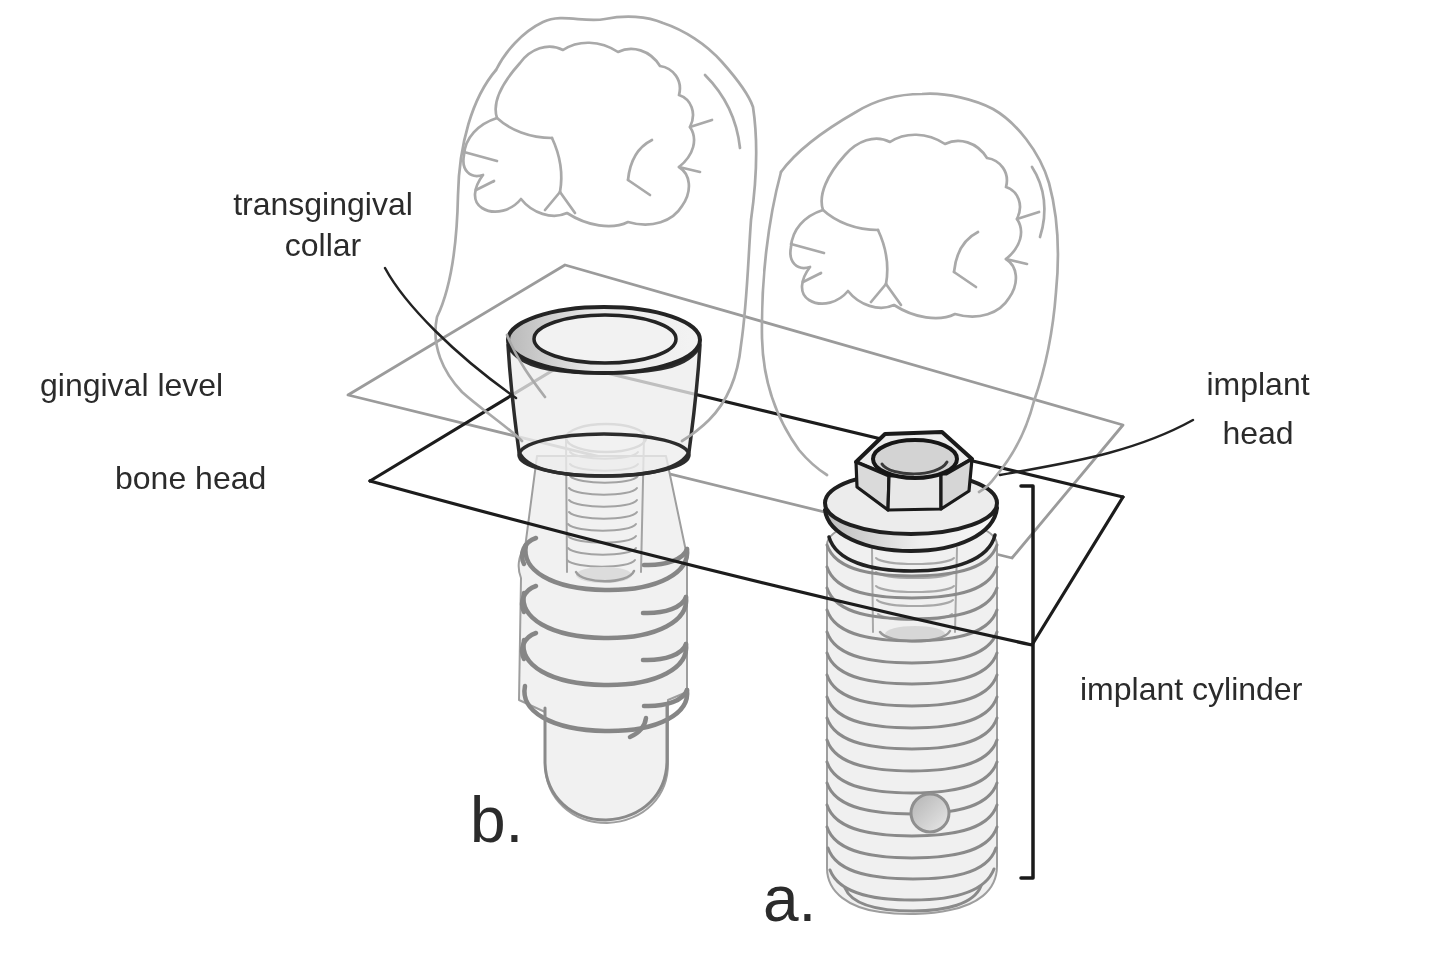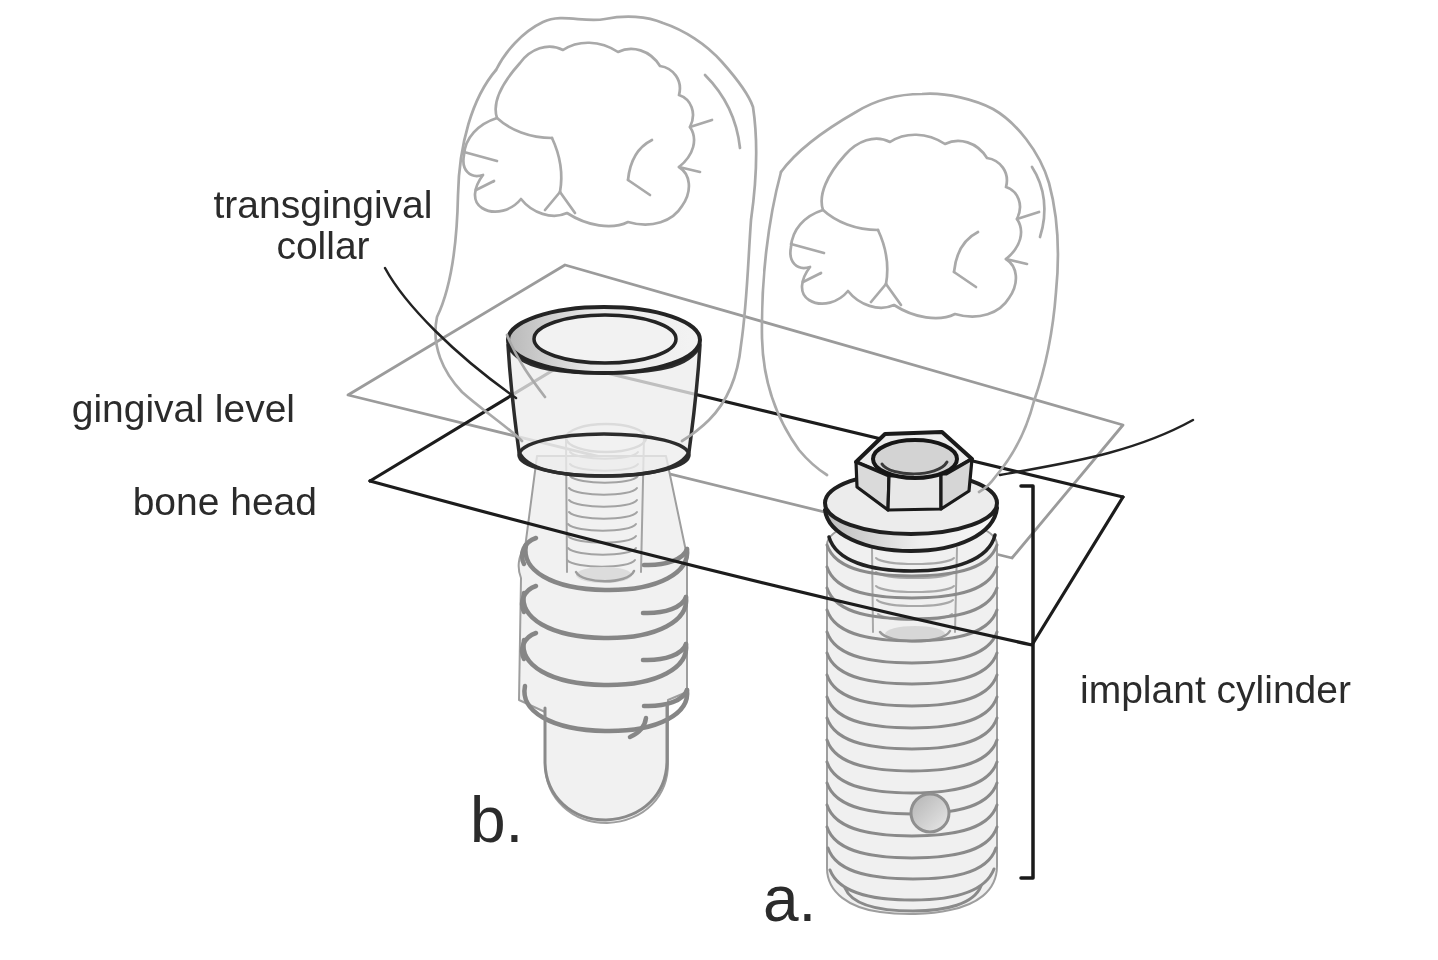--- a/index.html
+++ b/index.html
@@ -1,21 +1,21 @@
 <!DOCTYPE html>
 <html><head>
 <meta charset="utf-8">
 <style>
   html,body{margin:0;padding:0;background:#ffffff;}
   body{width:1438px;height:960px;font-family:"Liberation Sans",sans-serif;}
   .stage{position:relative;width:1438px;height:960px;background:#fff;overflow:hidden;}
   .stage svg{position:absolute;left:0;top:0;}
-  .lbl{position:absolute;color:#2b2b2b;font-size:39px;line-height:41px;white-space:nowrap;}
+  .lbl{position:absolute;color:#2b2b2b;font-size:32px;line-height:41px;white-space:nowrap;}
   .lbl.center{text-align:center;}
-  .lbl.right{text-align:right;margin-top:23px;}
+  .lbl.right{}
   .lbl.big{font-size:64px;line-height:64px;}
   path,ellipse,circle{stroke-linecap:round;stroke-linejoin:round;}
 </style>
 </head>
 <body>
 
 <div class="stage">
 
 <svg width="1438" height="960" viewBox="0 0 1438 960">
   <defs>
@@ -202,20 +202,24 @@
 
 <div class="lbl center" style="left:163px;top:184px;width:320px;">
   <div>transgingival</div>
   <div>collar</div>
 </div>
 
 <div class="lbl right" style="left:40px;top:365px;width:255px;">gingival level</div>
 
 <div class="lbl right" style="left:115px;top:458px;width:202px;">bone head</div>
 
+<div class="lbl center" style="left:1158px;top:360px;width:200px;line-height:49px;">
+  <div>implant</div>
+  <div>head</div>
+</div>
 
 <div class="lbl" style="left:1080px;top:669px;">implant cylinder</div>
 
 <div class="lbl big" style="left:470px;top:788px;">b.</div>
 
 <div class="lbl big" style="left:763px;top:867px;">a.</div>
 
 </div>
 
 </body></html>

